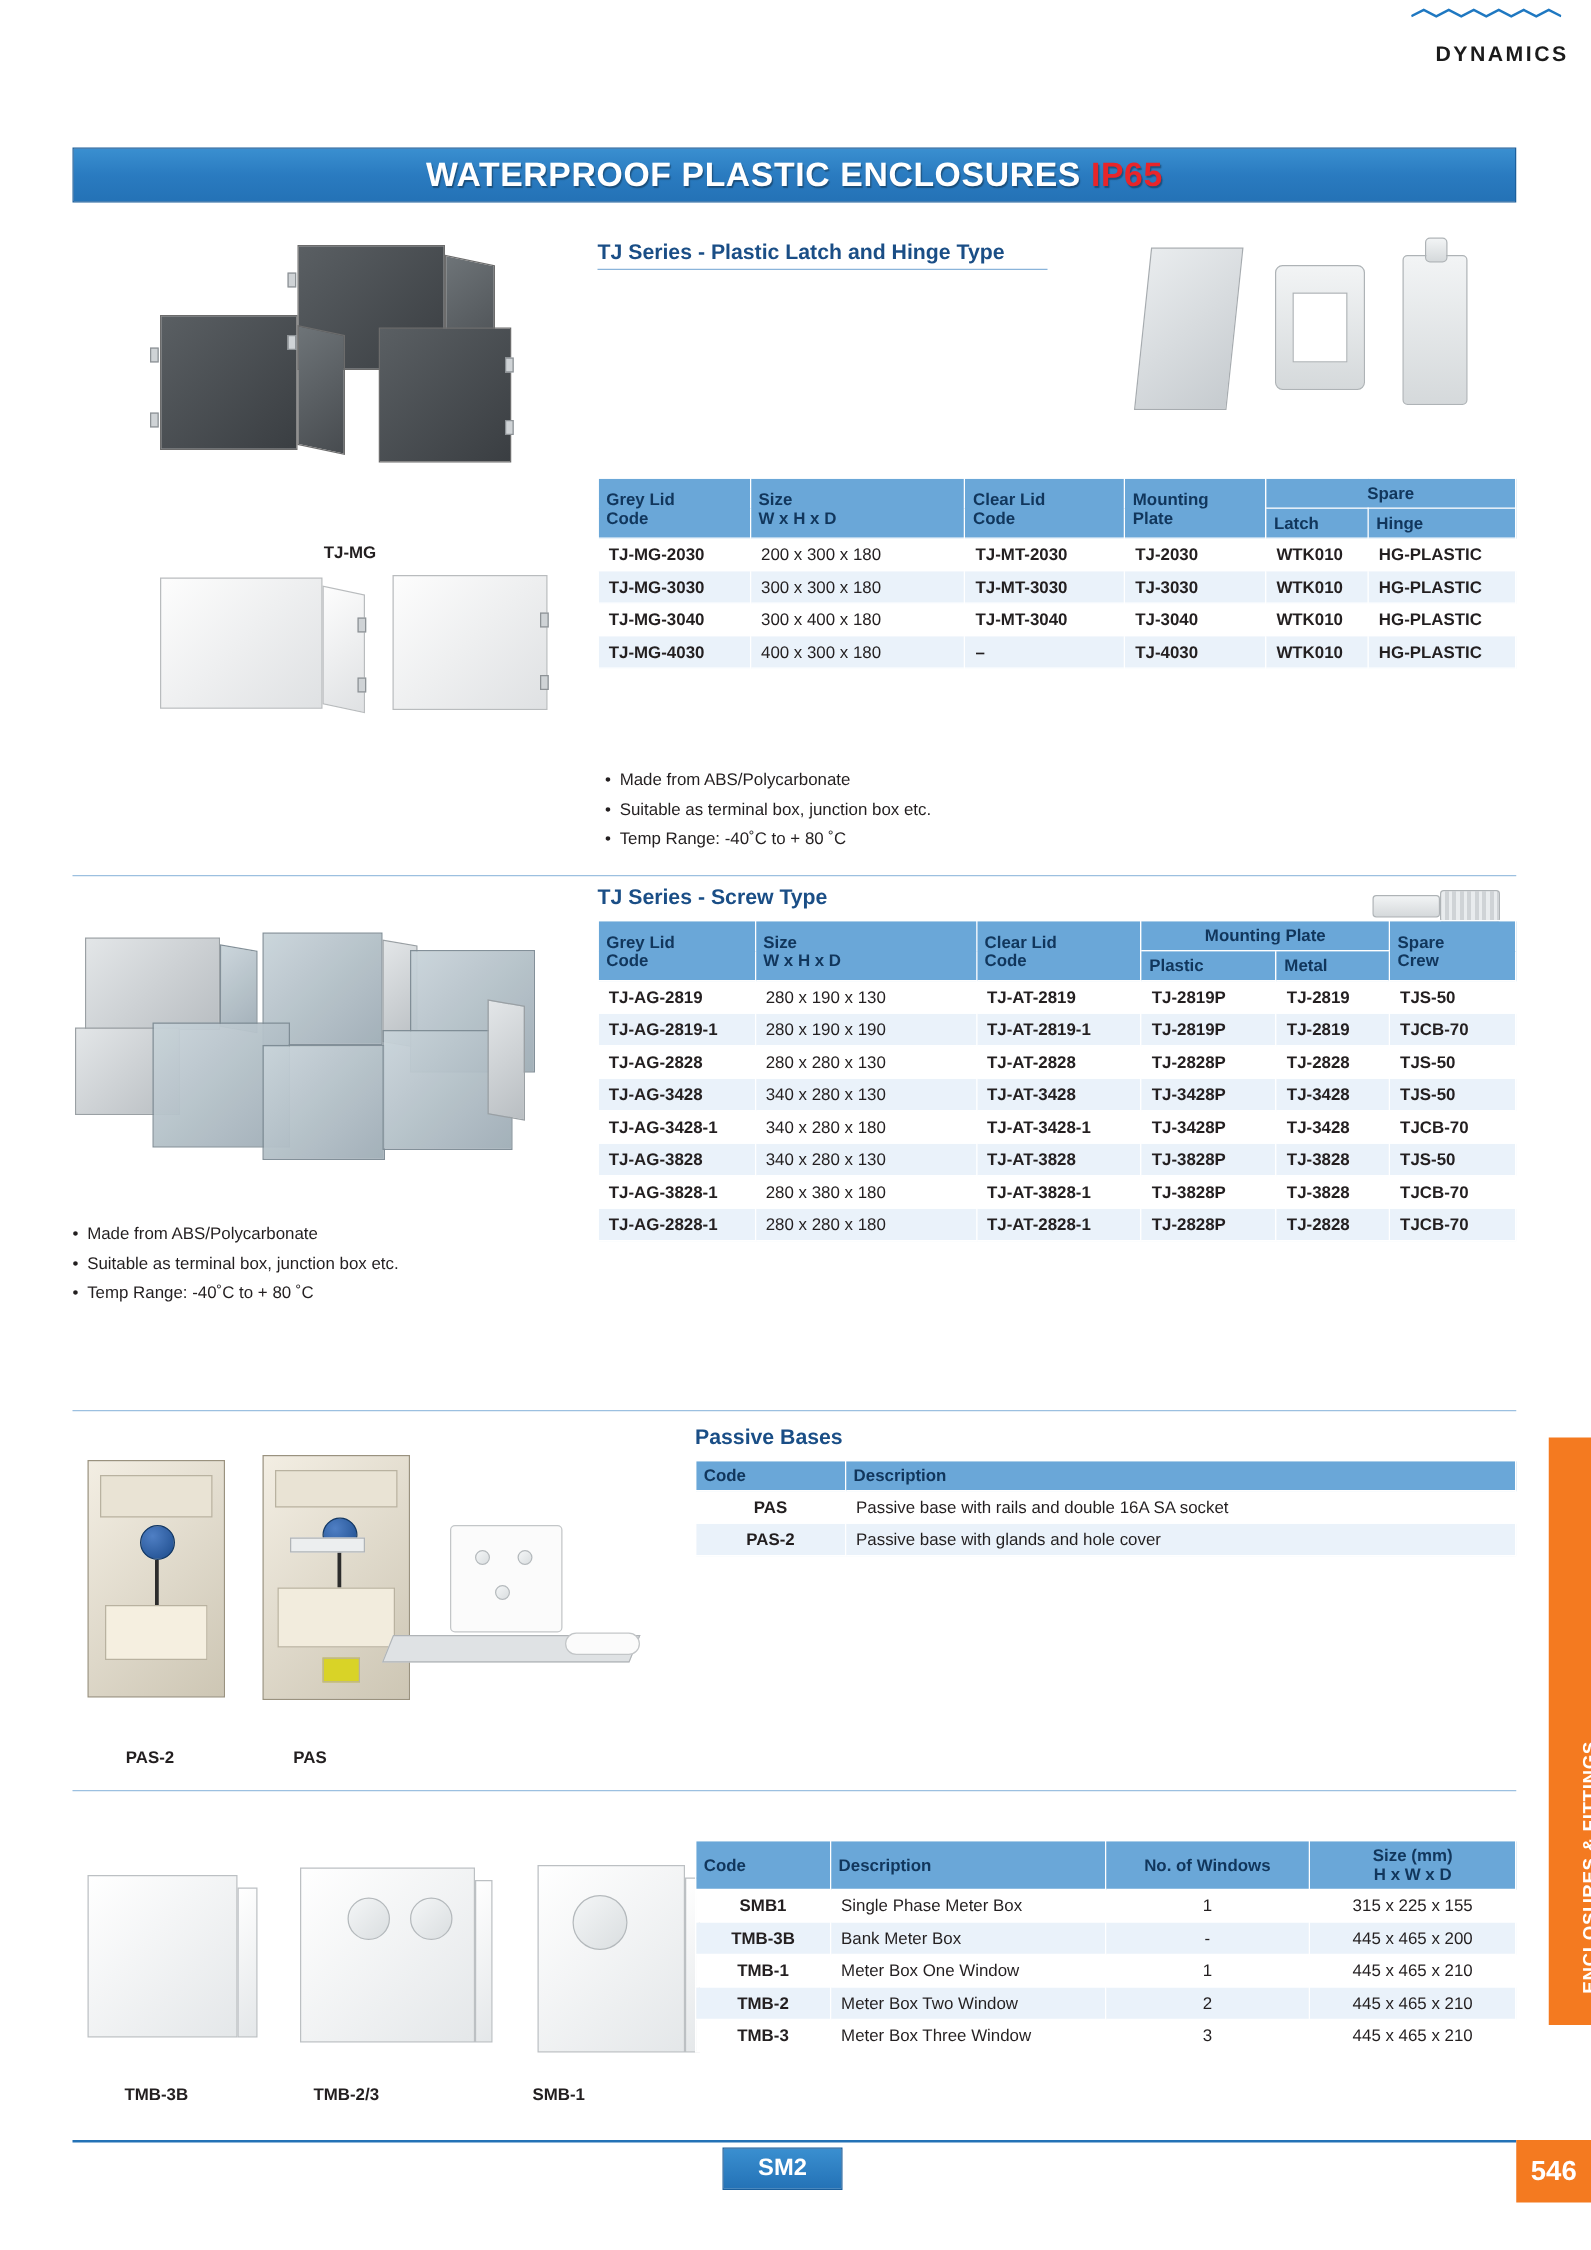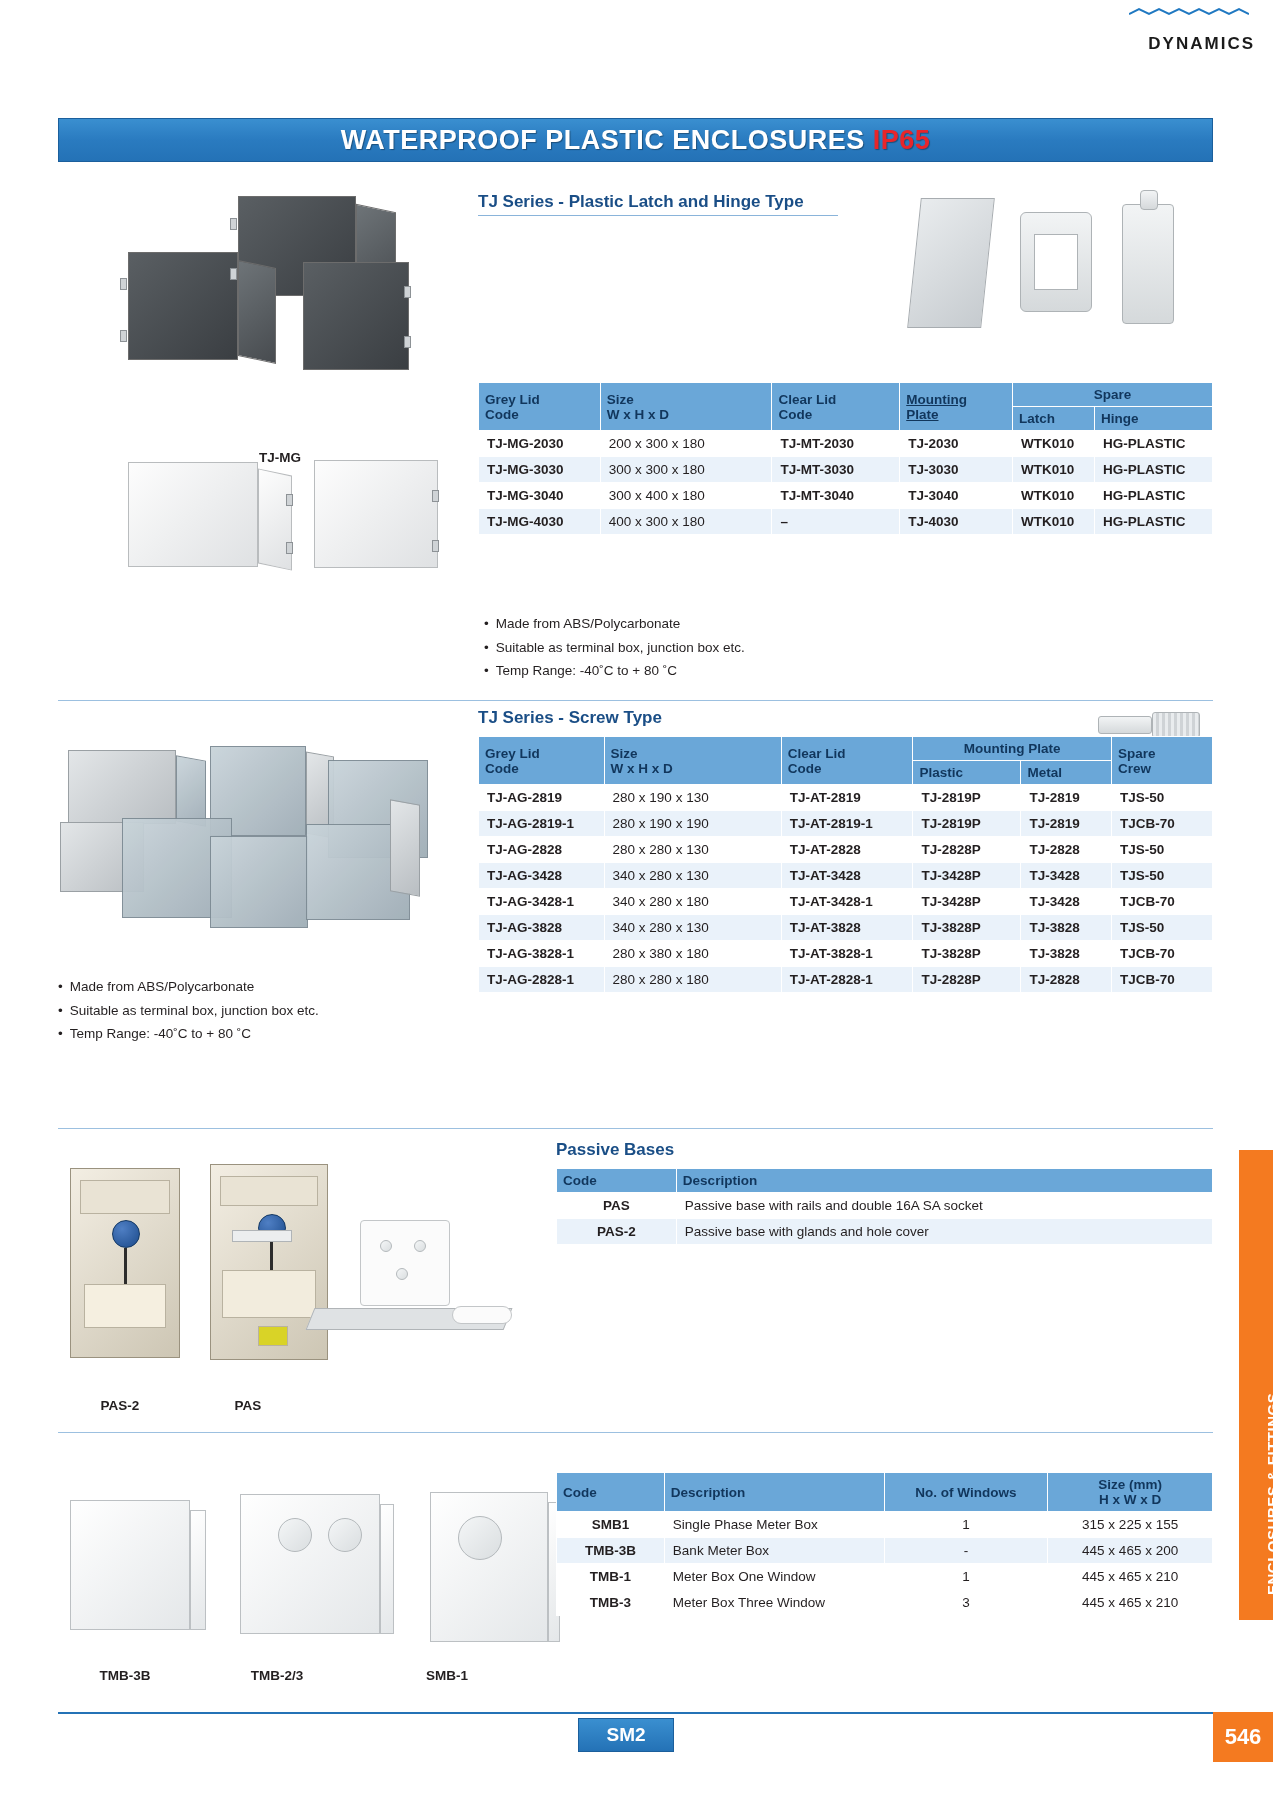--- a/index.html
+++ b/index.html
@@ -133,21 +133,21 @@
   <div class="box3d smoke" style="left:10px; top:62px; width:110px; height:108px;"></div>
   <div class="box3d smoke2" style="left:120px; top:74px; width:38px; height:96px; transform:skewY(12deg);"></div>
   <div class="box3d smoke" style="left:185px; top:72px; width:106px; height:108px;"></div>
   <div class="latch" style="left:112px; top:28px;"></div>
   <div class="latch" style="left:112px; top:78px;"></div>
   <div class="latch" style="left:2px; top:88px;"></div>
   <div class="latch" style="left:2px; top:140px;"></div>
   <div class="latch" style="left:286px; top:96px;"></div>
   <div class="latch" style="left:286px; top:146px;"></div>
 </div>
-<div class="cap" style="left:180px; top:450px; width:200px;">TJ-MG</div>
+<div class="cap" style="left:180px; top:434px; width:200px;">TJ-MG</div>
 
 <div class="ph" style="left:128px; top:452px; width:320px; height:160px;">
   <div class="box3d white-box" style="left:0px; top:10px; width:130px; height:105px;"></div>
   <div class="box3d white-box" style="left:130px; top:20px; width:34px; height:95px; transform:skewY(12deg);"></div>
   <div class="box3d white-box" style="left:186px; top:8px; width:124px; height:108px;"></div>
   <div class="latch" style="left:158px; top:42px;"></div>
   <div class="latch" style="left:158px; top:90px;"></div>
   <div class="latch" style="left:304px; top:38px;"></div>
   <div class="latch" style="left:304px; top:88px;"></div>
 </div>
@@ -169,21 +169,21 @@
           <div>Code</div>
         </th>
         <th class="hdr left" rowspan="2" style="width:172px;">
           <div>Size</div>
           <div>W  x   H  x   D</div>
         </th>
         <th class="hdr left" rowspan="2" style="width:128px;">
           <div>Clear Lid</div>
           <div>Code</div>
         </th>
-        <th class="hdr left" rowspan="2" style="width:113px;text-decoration:underline;">
+        <th class="hdr left" rowspan="2" style="width:113px;">
           <div>Mounting</div>
           <div>Plate</div>
         </th>
         <th class="hdr" colspan="2">Spare</th>
       </tr>
       <tr>
         <th class="hdr left" style="width:82px;">Latch</th>
         <th class="hdr left" style="width:118px;">Hinge</th>
       </tr>
     </thead>
@@ -451,20 +451,26 @@
         <td class="cell">Bank Meter Box</td>
         <td class="cell ctr">-</td>
         <td class="cell ctr">445 x 465 x 200</td>
       </tr>
       <tr class="row-a">
         <td class="cell bold ctr">TMB-1</td>
         <td class="cell">Meter Box One Window</td>
         <td class="cell ctr">1</td>
         <td class="cell ctr">445 x 465 x 210</td>
       </tr>
+      <tr class="row-b">
+        <td class="cell bold ctr">TMB-2</td>
+        <td class="cell">Meter Box Two Window</td>
+        <td class="cell ctr">2</td>
+        <td class="cell ctr">445 x 465 x 210</td>
+      </tr>
       <tr class="row-a">
         <td class="cell bold ctr">TMB-3</td>
         <td class="cell">Meter Box Three Window</td>
         <td class="cell ctr">3</td>
         <td class="cell ctr">445 x 465 x 210</td>
       </tr>
     </tbody>
   </table>
 </div>
 

